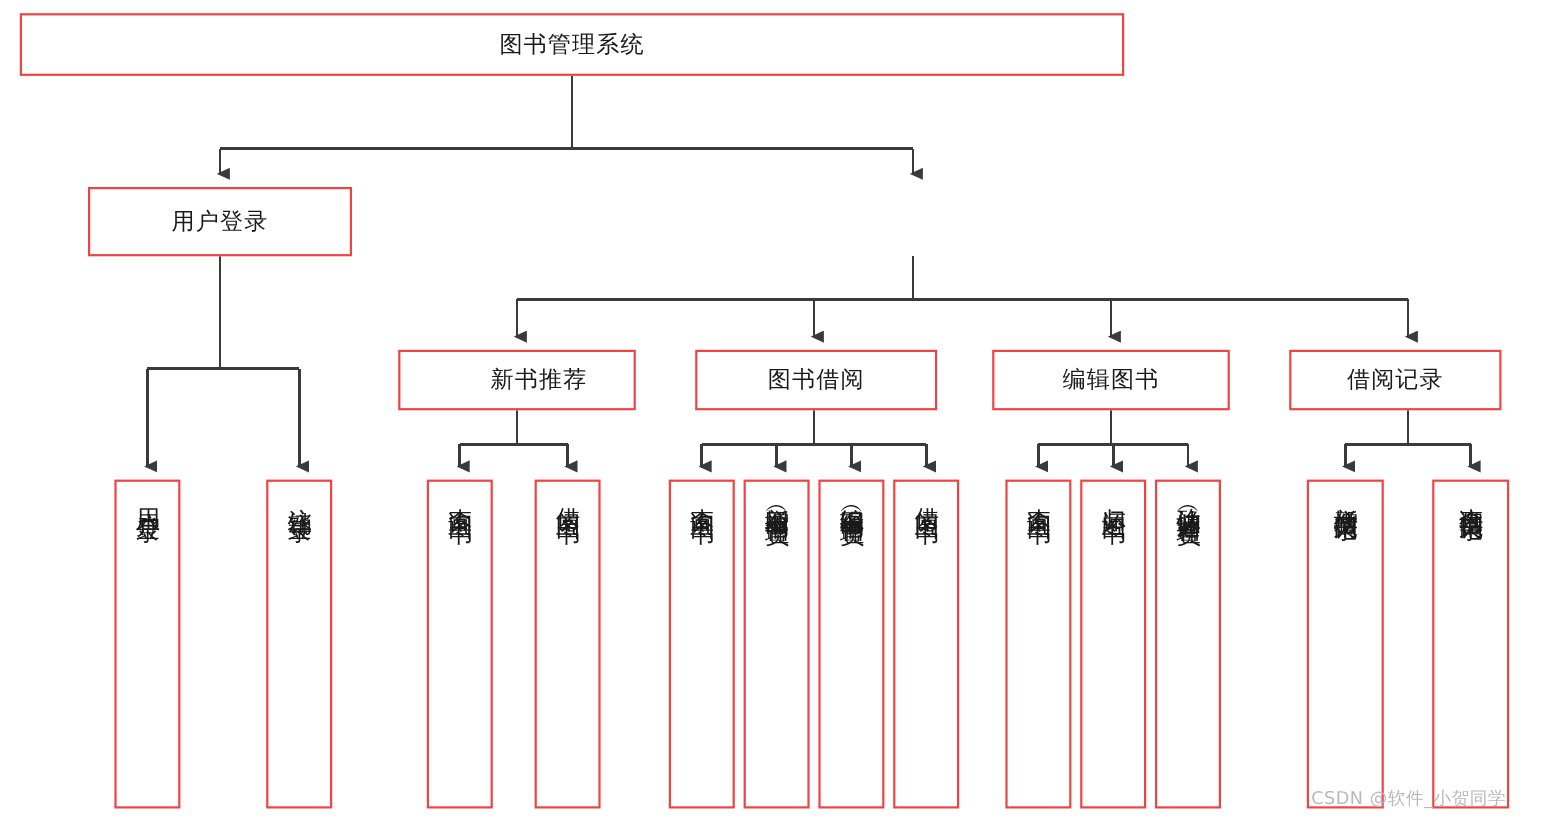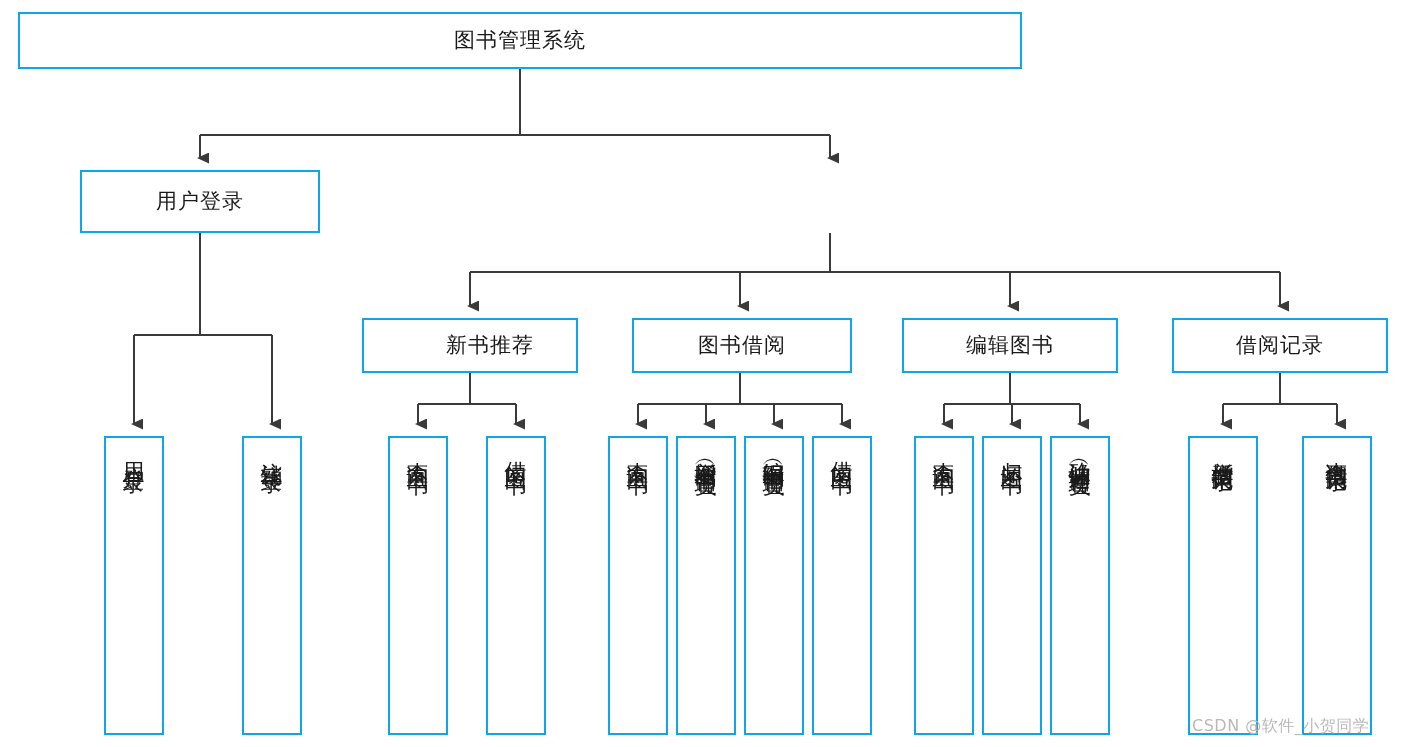--- a/index.html
+++ b/index.html
@@ -22,21 +22,21 @@
     position: absolute;
     left: 0;
     top: 0;
     width: 1405px;
     height: 747px;
     pointer-events: none;
   }
   .node {
     position: absolute;
     box-sizing: border-box;
-    border: 2px solid #0ea5e9;
+    border: 2px solid #ef4444;
     background: #ffffff;
     display: flex;
     align-items: center;
     justify-content: center;
     color: #1a1a1a;
     overflow: hidden;
   }
   .node .lbl {
     display: block;
     text-align: center;
@@ -145,21 +145,21 @@
 
   <div class="node h" style="left:362px; top:318px; width:216px; height:55px;padding-left:40px;">
     <span class="lbl">新书推荐</span>
   </div>
   <div class="node h" style="left:632px; top:318px; width:220px; height:55px;">
     <span class="lbl">图书借阅</span>
   </div>
   <div class="node h" style="left:902px; top:318px; width:216px; height:55px;">
     <span class="lbl">编辑图书</span>
   </div>
-  <div class="node h" style="left:1172px; top:318px; width:216px; height:55px;">
+  <div class="node h" style="left:1172px; top:318px; width:193px; height:55px;">
     <span class="lbl">借阅记录</span>
   </div>
 
   <div class="node v" style="left:104px; top:436px; width:60px; height:299px;">
     <span class="lbl">用户登录</span>
   </div>
   <div class="node v" style="left:242px; top:436px; width:60px; height:299px;">
     <span class="lbl">注销登录</span>
   </div>
 

